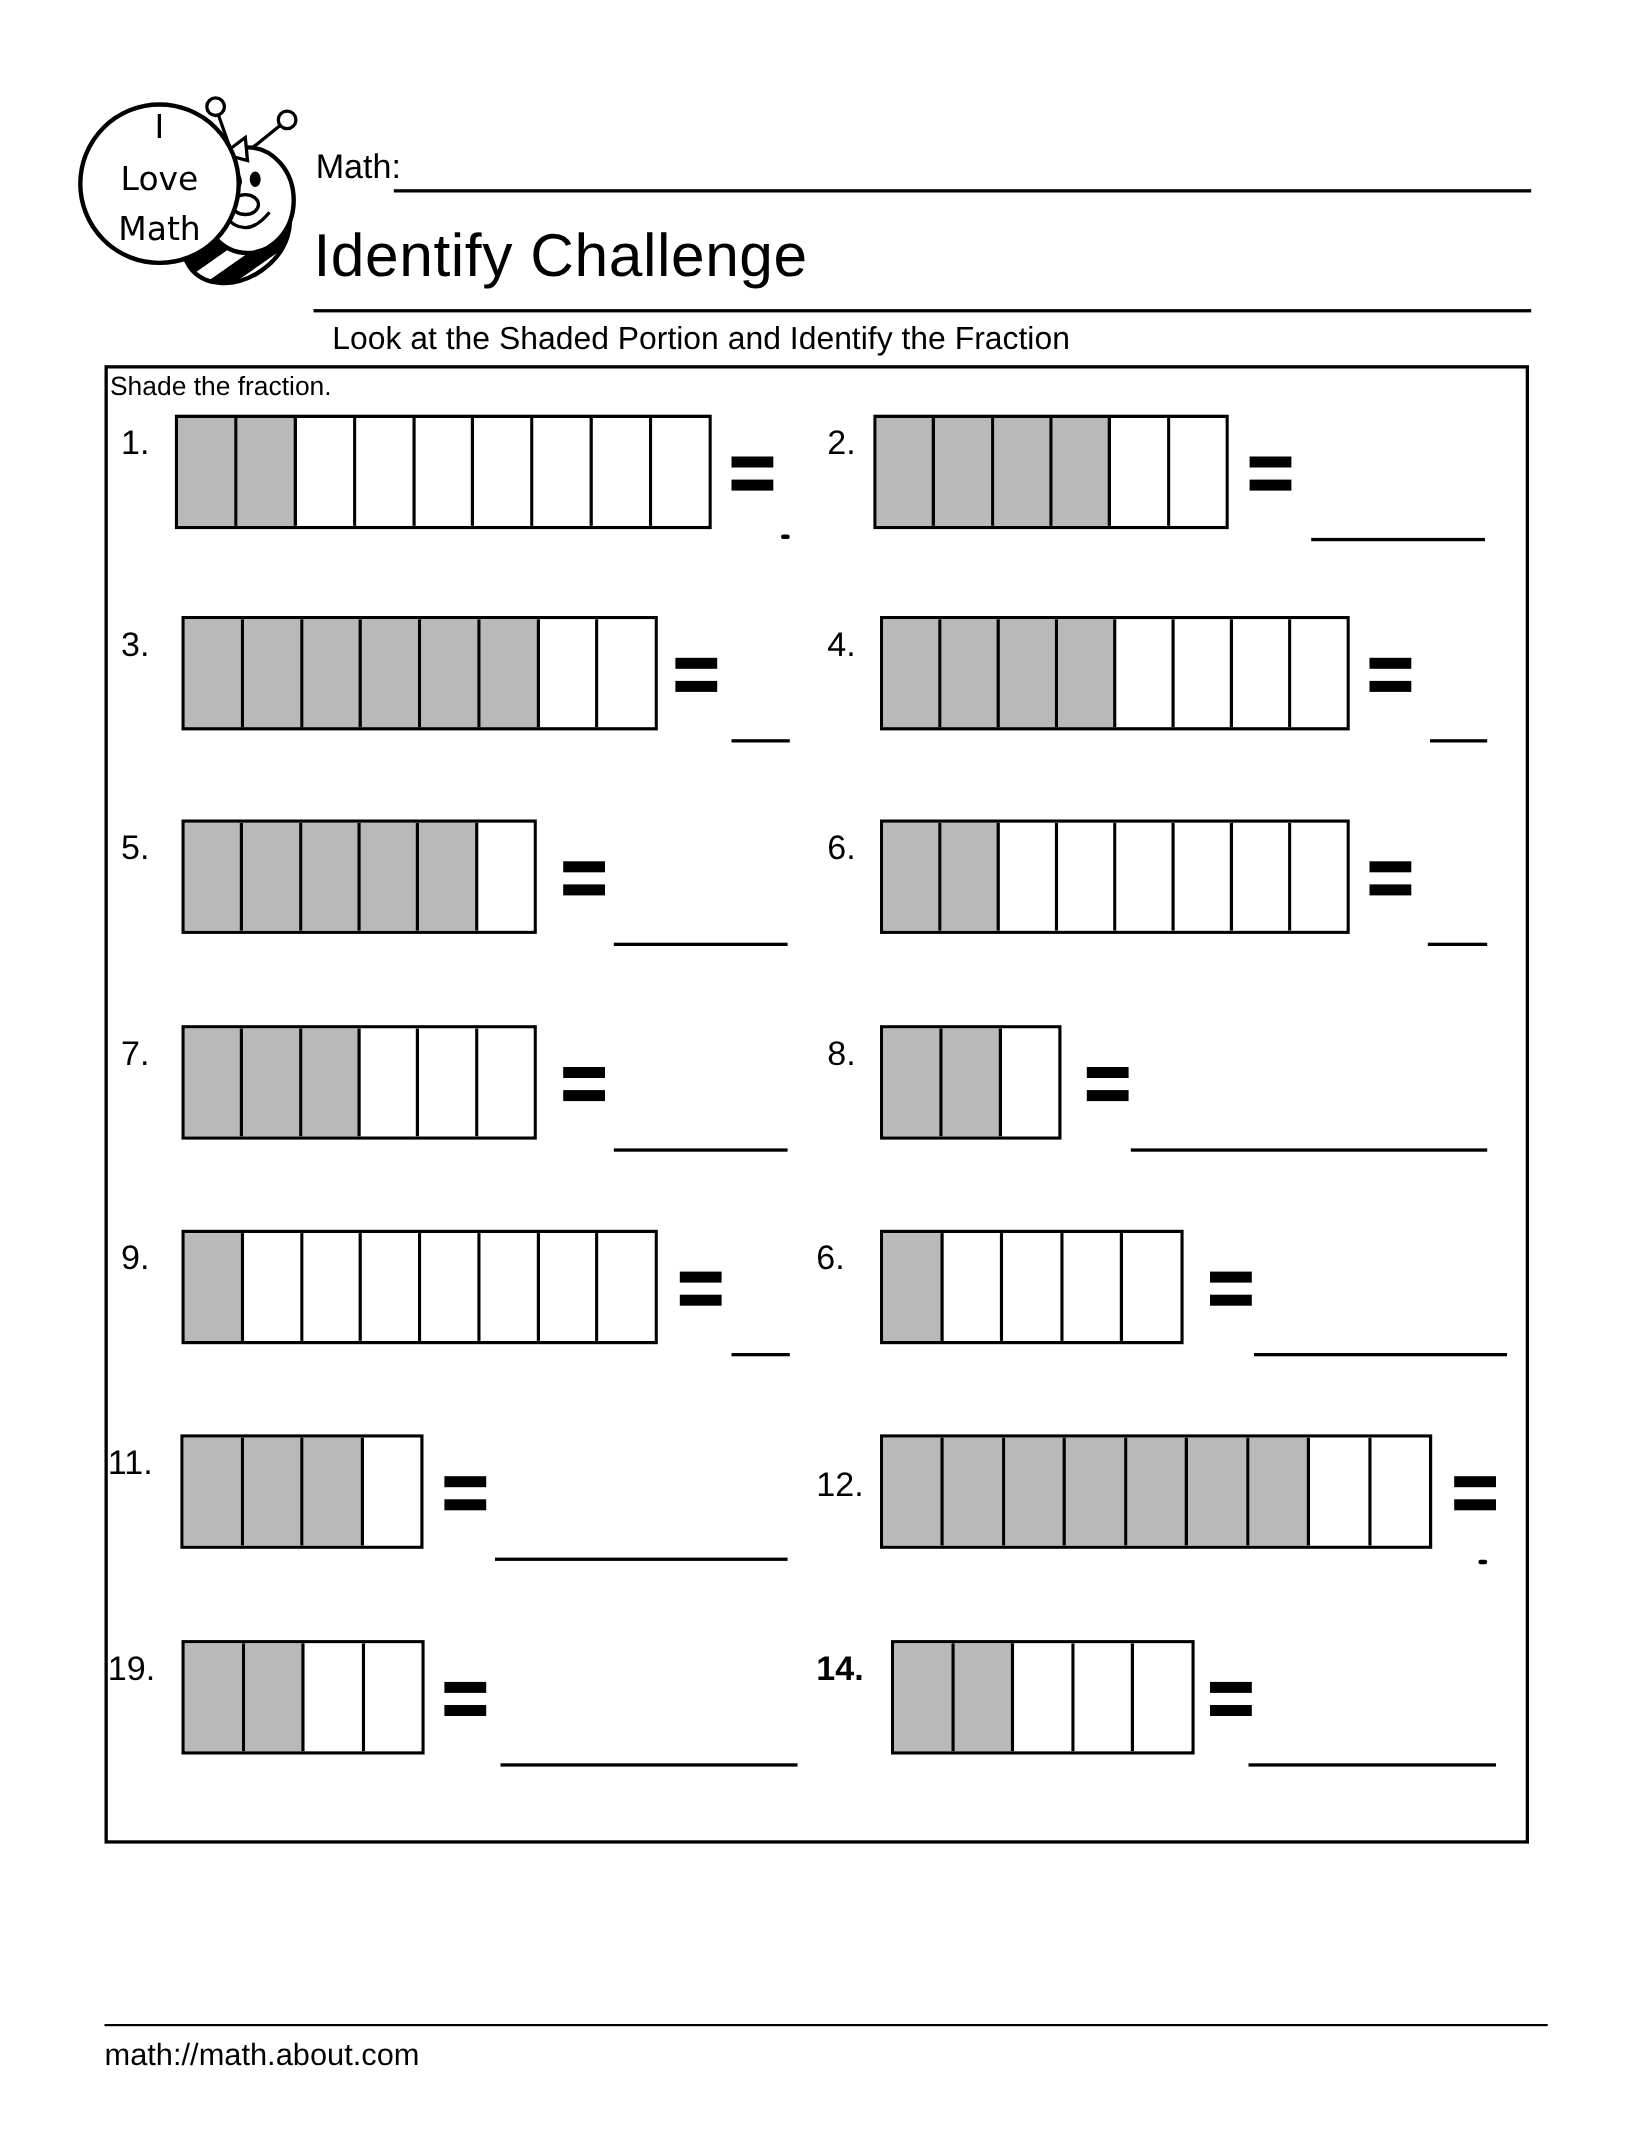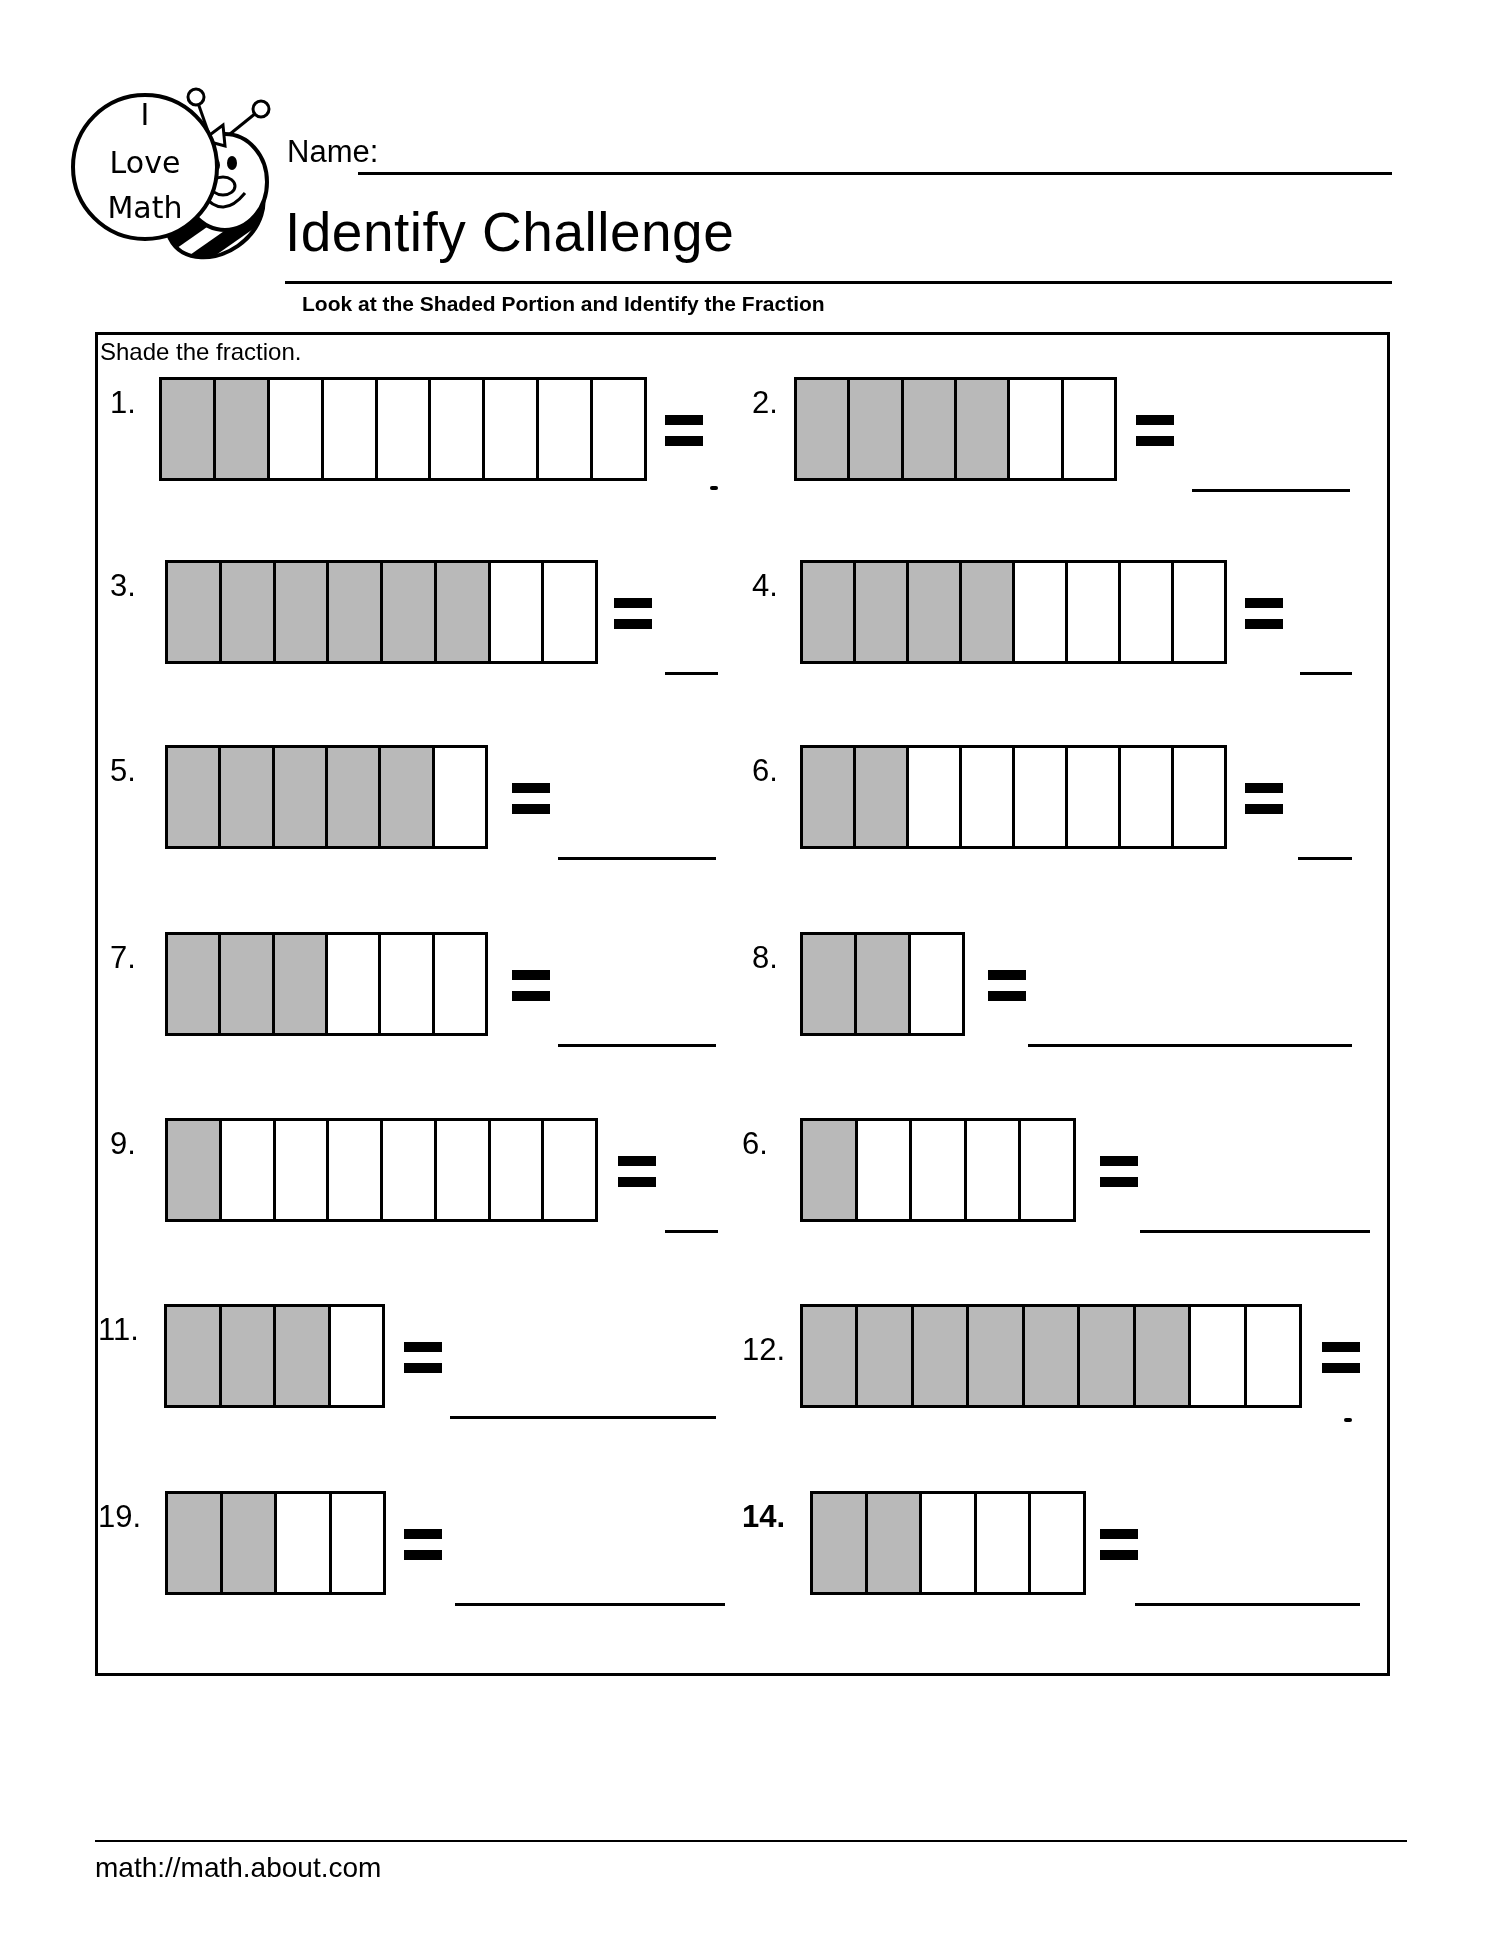--- a/index.html
+++ b/index.html
@@ -4,21 +4,21 @@
 <style>
   html,body{margin:0;padding:0;background:#ffffff;}
   .page{position:relative;width:1500px;height:1941px;background:#fff;overflow:hidden;
         font-family:"Liberation Sans",sans-serif;color:#000;}
   .abs{position:absolute;}
   
   .name-label{position:absolute;left:287px;top:134px;font-size:31px;}
   .name-line{position:absolute;left:358px;top:172px;width:1034px;height:3px;background:#000;}
   .title{position:absolute;left:285px;top:200px;font-size:55px;letter-spacing:0.5px;}
   .title-line{position:absolute;left:285px;top:281px;width:1107px;height:3px;background:#000;}
-  .subtitle{position:absolute;left:302px;top:292px;font-size:21px;font-weight:bold;}
+  .subtitle{position:absolute;left:302px;top:292px;font-size:29px;}
   
   .main-box{position:absolute;left:95px;top:332px;width:1295px;height:1344px;
             border:3px solid #000;box-sizing:border-box;background:#fff;}
   .instruction{position:absolute;left:100px;top:338px;font-size:24px;text-align:center;}
   
   .plabel{position:absolute;font-size:31px;color:#000;}
   .bar{position:absolute;display:flex;border:3px solid #000;box-sizing:border-box;background:#fff;}
   .cell{flex:1;border-right:3px solid #000;background:#fff;}
   .cell:last-child{border-right:none;}
   .cell.shaded{background:var(--shade,#b9b9b9);}
@@ -65,21 +65,21 @@
     <ellipse cx="172" cy="108" rx="5" ry="7" fill="#000"></ellipse>
     <ellipse cx="163" cy="131" rx="12" ry="9" fill="#fff" stroke="#000" stroke-width="3"></ellipse>
     <path d="M143,140 Q163,165 185,138" fill="none" stroke="#000" stroke-width="3"></path>
 
     <circle cx="85" cy="112" r="72" fill="#fff" stroke="#000" stroke-width="4"></circle>
     <text x="85" y="70" font-size="30" text-anchor="middle" font-family="DejaVu Sans, sans-serif">I</text>
     <text x="85" y="118" font-size="30" text-anchor="middle" font-family="DejaVu Sans, sans-serif">Love</text>
     <text x="85" y="163" font-size="30" text-anchor="middle" font-family="DejaVu Sans, sans-serif">Math</text>
   </svg>
 
-  <div class="name-label">Name:</div>
+  <div class="name-label">Math:</div>
   <div class="name-line"></div>
   <div class="title">Identify Challenge</div>
   <div class="title-line"></div>
   <div class="subtitle">Look at the Shaded Portion and Identify the Fraction</div>
 
   <div class="main-box"></div>
   <div class="instruction">Shade the fraction.</div>
   <div class="abs" style="left:0;top:0;width:100%;height:100%;pointer-events:none" id="problems-layer">
       <div class="plabel" style="left: 110px; top: 385px;">1.</div>
       <div class="bar" style="left: 159px; top: 377px; width: 488px; height: 104px;">

